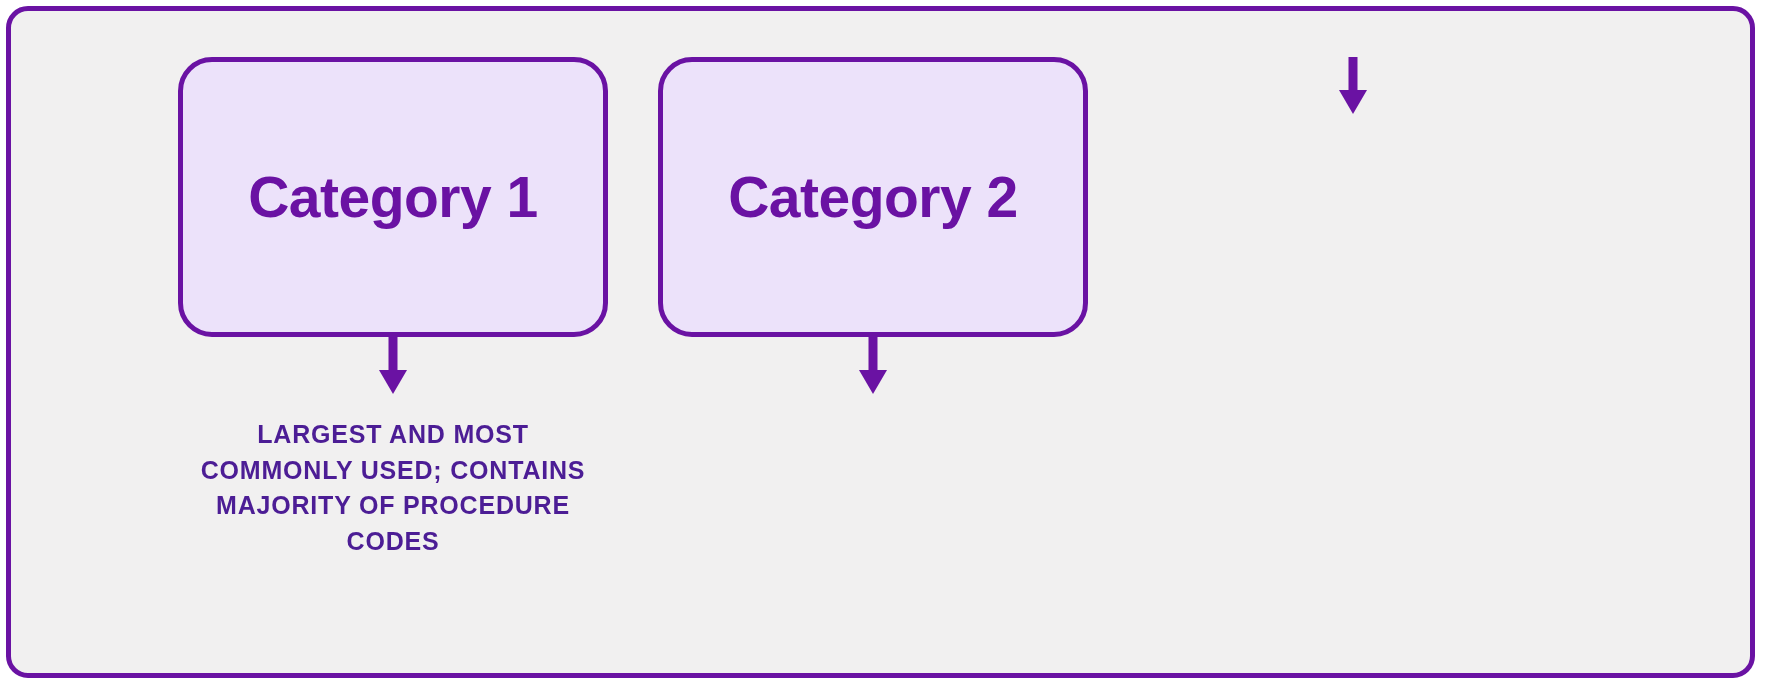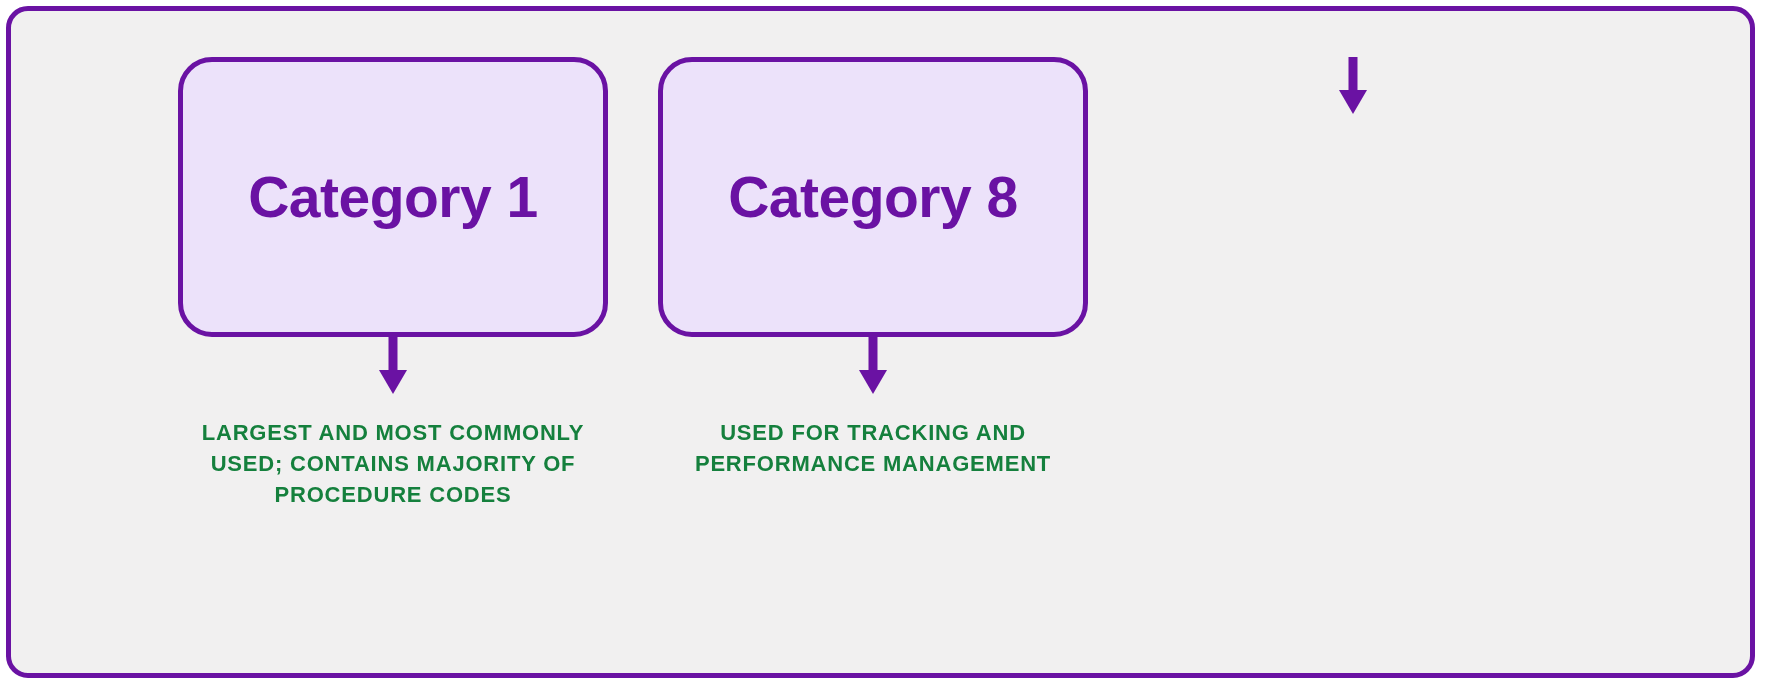--- a/index.html
+++ b/index.html
@@ -71,22 +71,22 @@
   }
 
   .arrow {
     display: block;
     margin-top: 0px;
     height: 58px;
   }
 
   .caption {
     margin-top: 22px;
-    color: #15803d;
-    font-size: 22px;
+    color: #4c1d95;
+    font-size: 25px;
     font-weight: bold;
     letter-spacing: 0.8px;
     line-height: 1.42;
     text-align: center;
     text-transform: uppercase;
     max-width: 400px;
   }
 
   .caption-2 { max-width: 360px; }
   .caption-3 { max-width: 370px; }
@@ -103,27 +103,26 @@
       </div>
       <svg class="arrow" width="34" height="58" viewBox="0 0 34 58">
         <path d="M17 0 L17 38" stroke="#6a12a3" stroke-width="9" fill="none"></path>
         <path d="M3 33 L31 33 L17 57 Z" fill="#6a12a3"></path>
       </svg>
       <div class="caption caption-1">Largest and most commonly used; contains majority of procedure codes</div>
     </div>
 
     <div class="column">
       <div class="card">
-        <div class="card-title">Category 8</div>
+        <div class="card-title">Category 2</div>
       </div>
       <svg class="arrow" width="34" height="58" viewBox="0 0 34 58">
         <path d="M17 0 L17 38" stroke="#6a12a3" stroke-width="9" fill="none"></path>
         <path d="M3 33 L31 33 L17 57 Z" fill="#6a12a3"></path>
       </svg>
-      <div class="caption caption-2">Used for tracking and performance management</div>
     </div>
 
     <div class="column">
       <svg class="arrow" width="34" height="58" viewBox="0 0 34 58">
         <path d="M17 0 L17 38" stroke="#6a12a3" stroke-width="9" fill="none"></path>
         <path d="M3 33 L31 33 L17 57 Z" fill="#6a12a3"></path>
       </svg>
     </div>
 
   </div>

